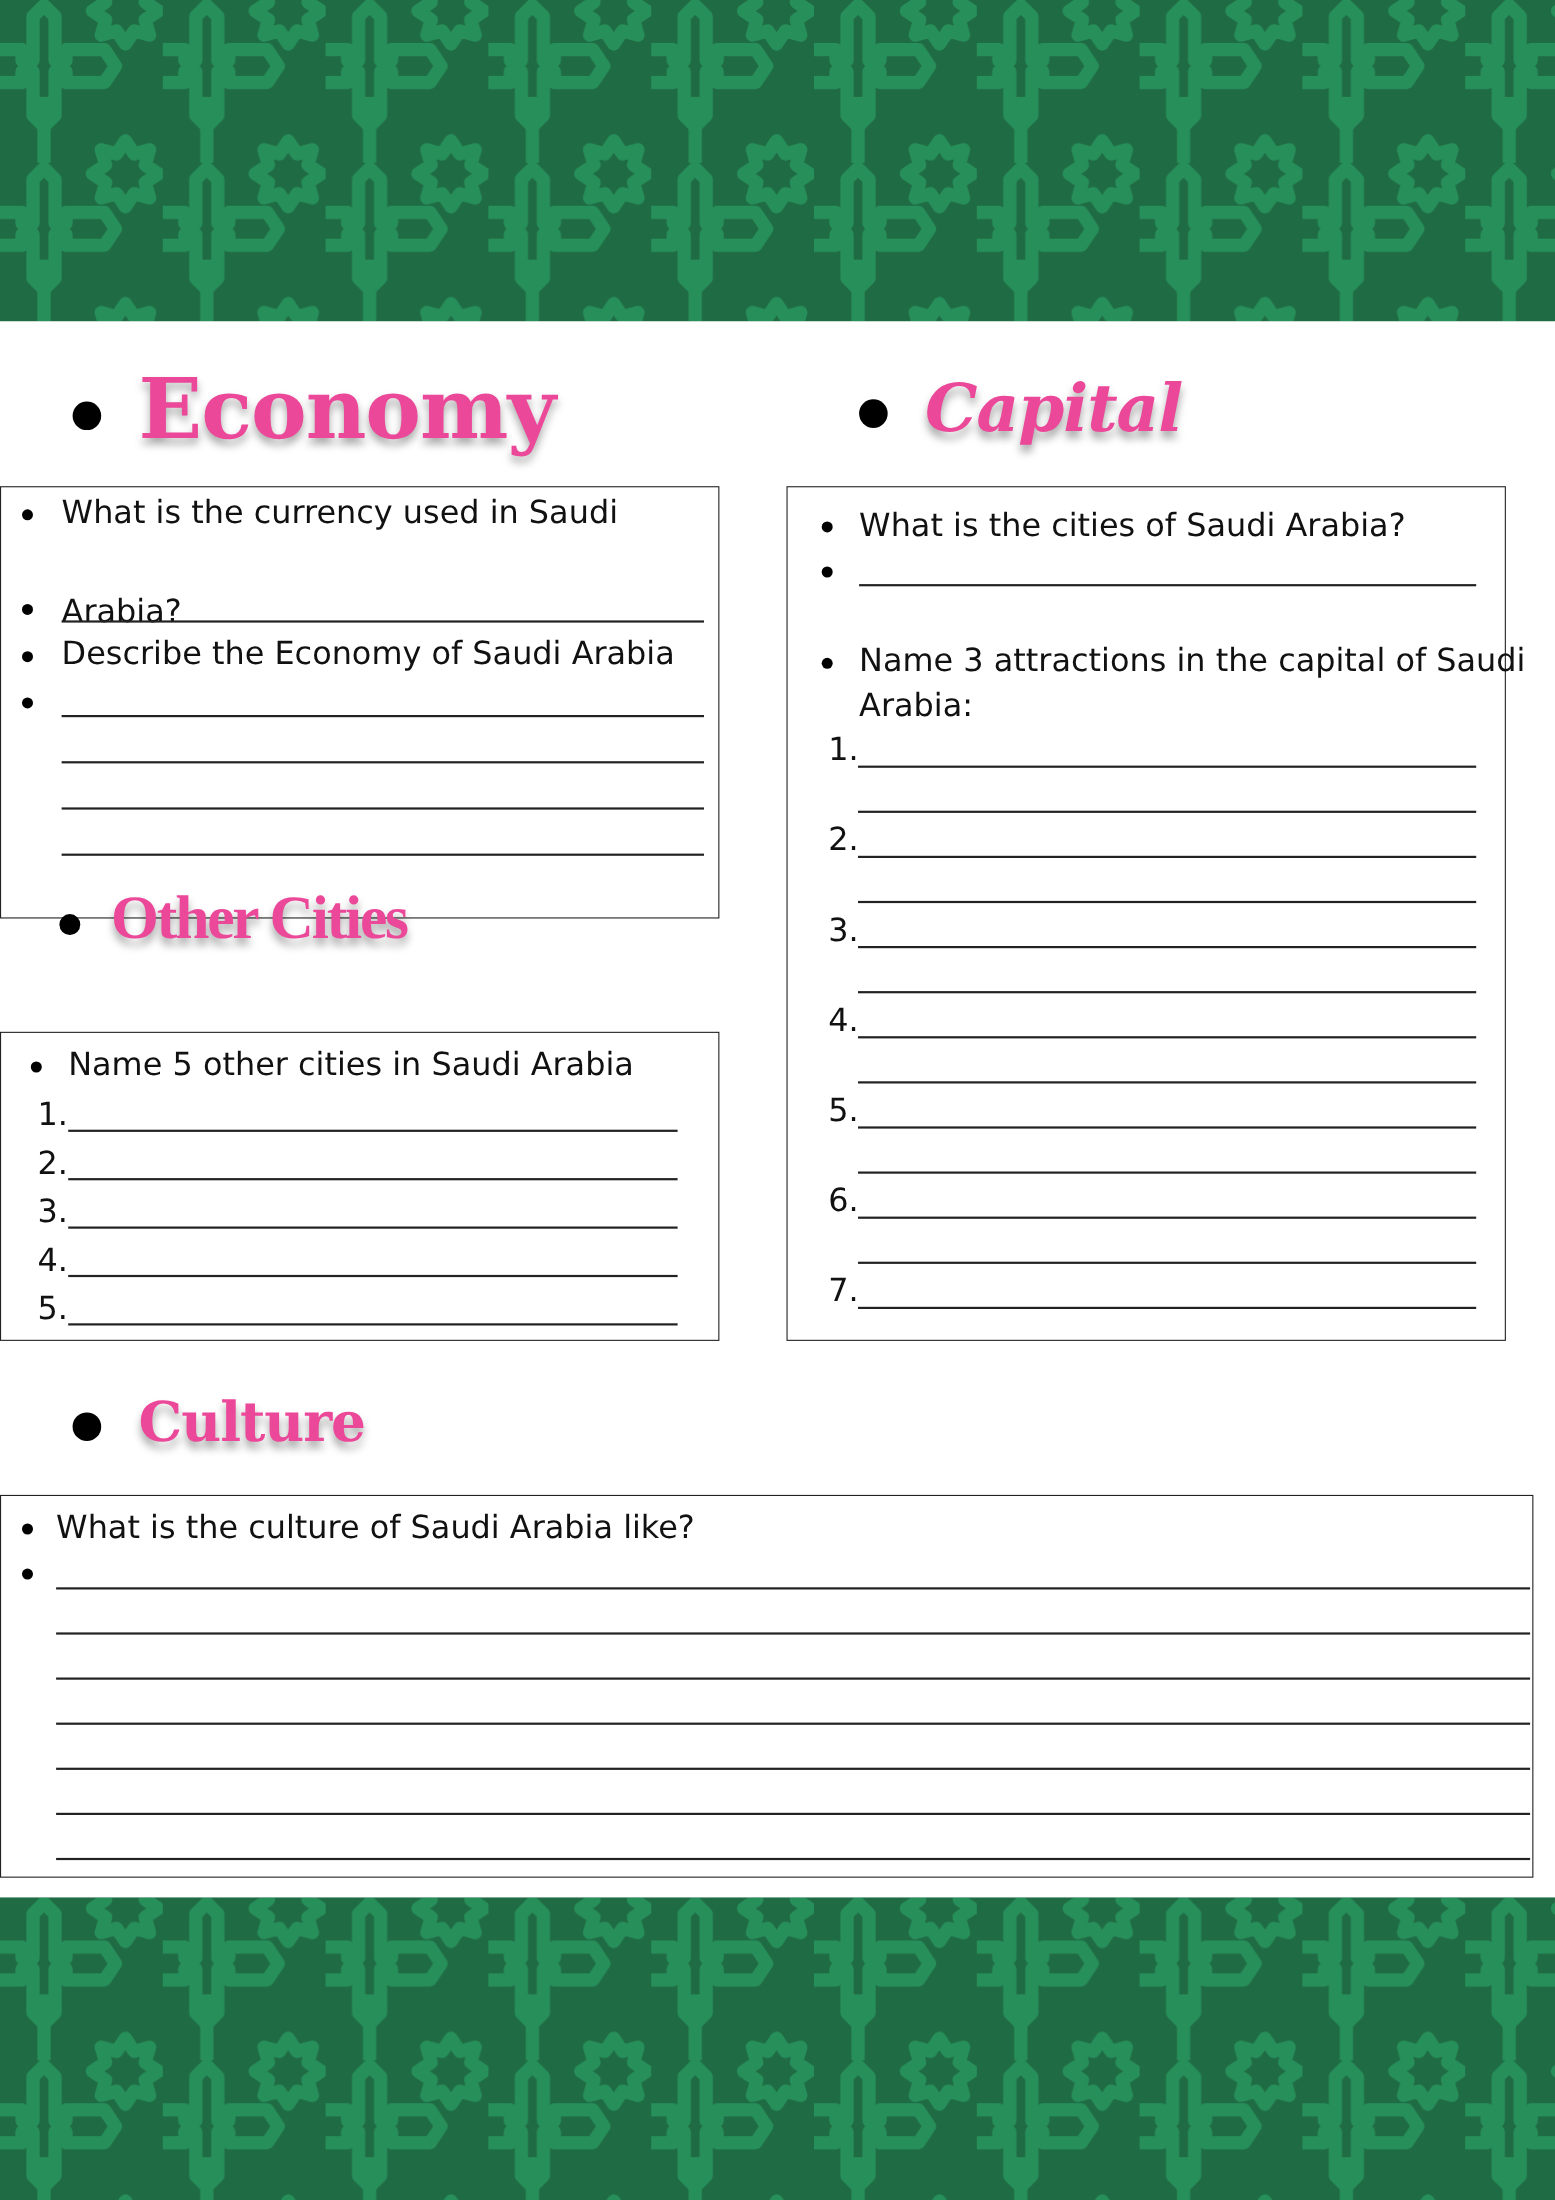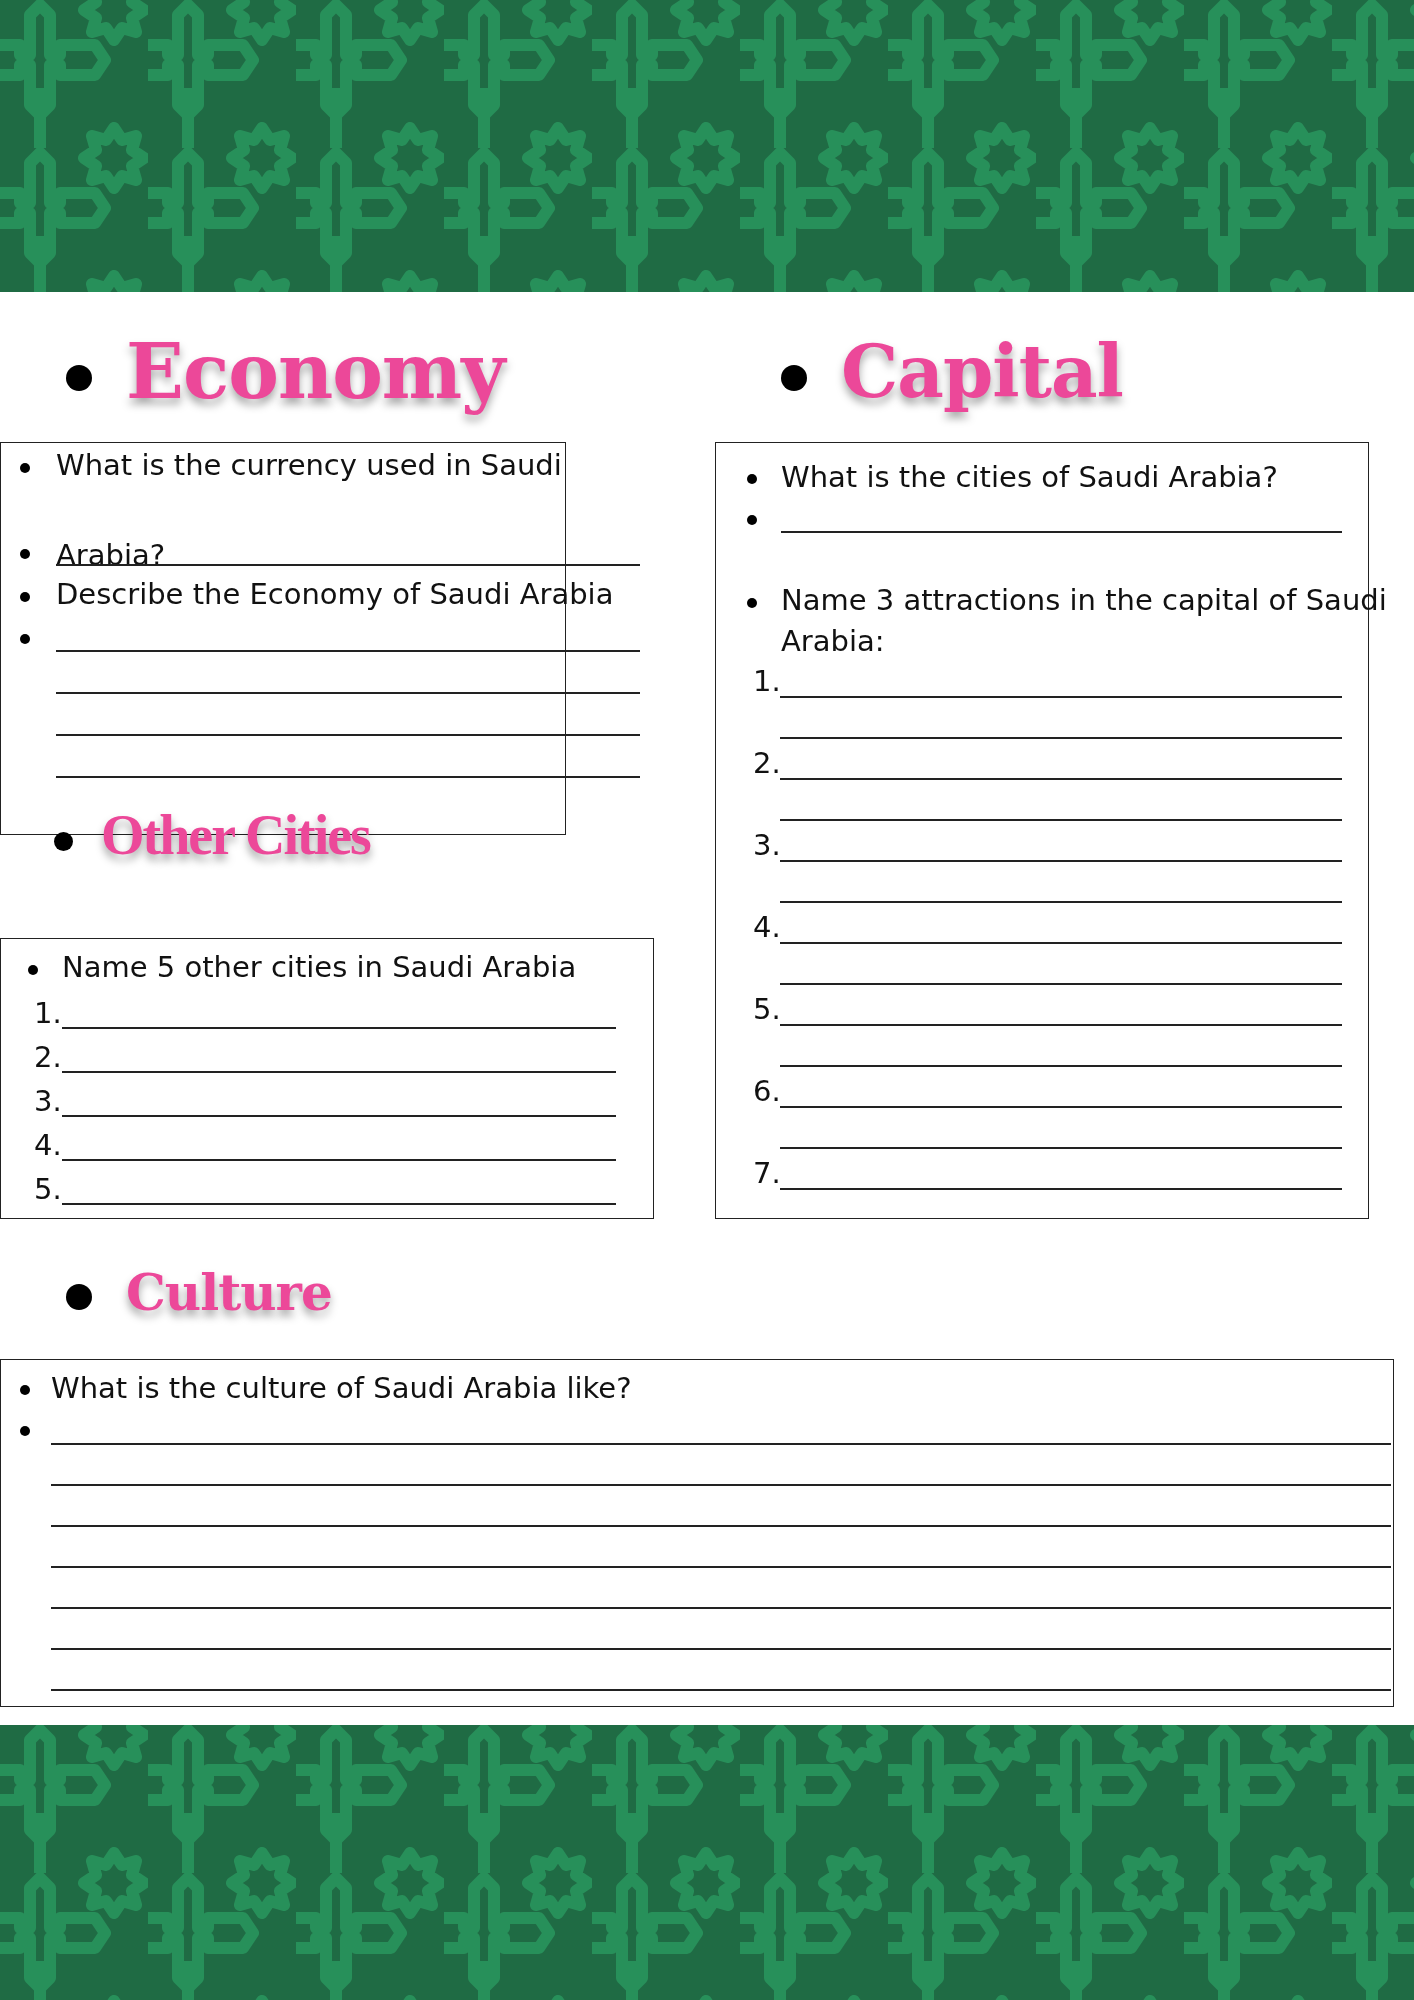--- a/index.html
+++ b/index.html
@@ -36,25 +36,25 @@
 <div class="banner" style="top:0;height:292px;">
   <svg width="1414" height="292">
       <rect width="1414" height="292" fill="url(#geo)"></rect>
     </svg>
 </div>
 
 <div class="heading" style="left:66px;top:326px;font-size:76px;line-height:92px;">
   <span class="dot" style="width:26px;height:26px;margin-right:34px;"></span><span>Economy</span>
 </div>
 
-<div class="heading" style="left:781px;top:326px;font-size:72px;line-height:92px;">
+<div class="heading" style="left:781px;top:326px;font-size:60px;line-height:92px;font-style:italic;">
   <span class="dot" style="width:26px;height:26px;margin-right:34px;"></span><span>Capital</span>
 </div>
 
-<div class="box" style="left:0;top:442px;width:566px;height:393px;">
+<div class="box" style="left:0;top:442px;width:654px;height:393px;">
   <span class="bul" style="left:19px;top:20px;"></span>
   <div class="row" style="left:55px;top:2px;">What is the currency used in Saudi</div>
   <div class="row" style="left:55px;top:44px;margin-top:48px;">Arabia?</div>
   <span class="bul" style="left:19px;top:106px;"></span>
   <div class="line" style="left:55px;top:121px;width:584px;"></div>
   <span class="bul" style="left:19px;top:149px;"></span>
   <div class="row" style="left:55px;top:131px;">Describe the Economy of Saudi Arabia</div>
   <span class="bul" style="left:19px;top:191px;"></span>
   <div class="line" style="left:55px;top:207px;width:584px;"></div>
   <div class="line" style="left:55px;top:249px;width:584px;"></div>

